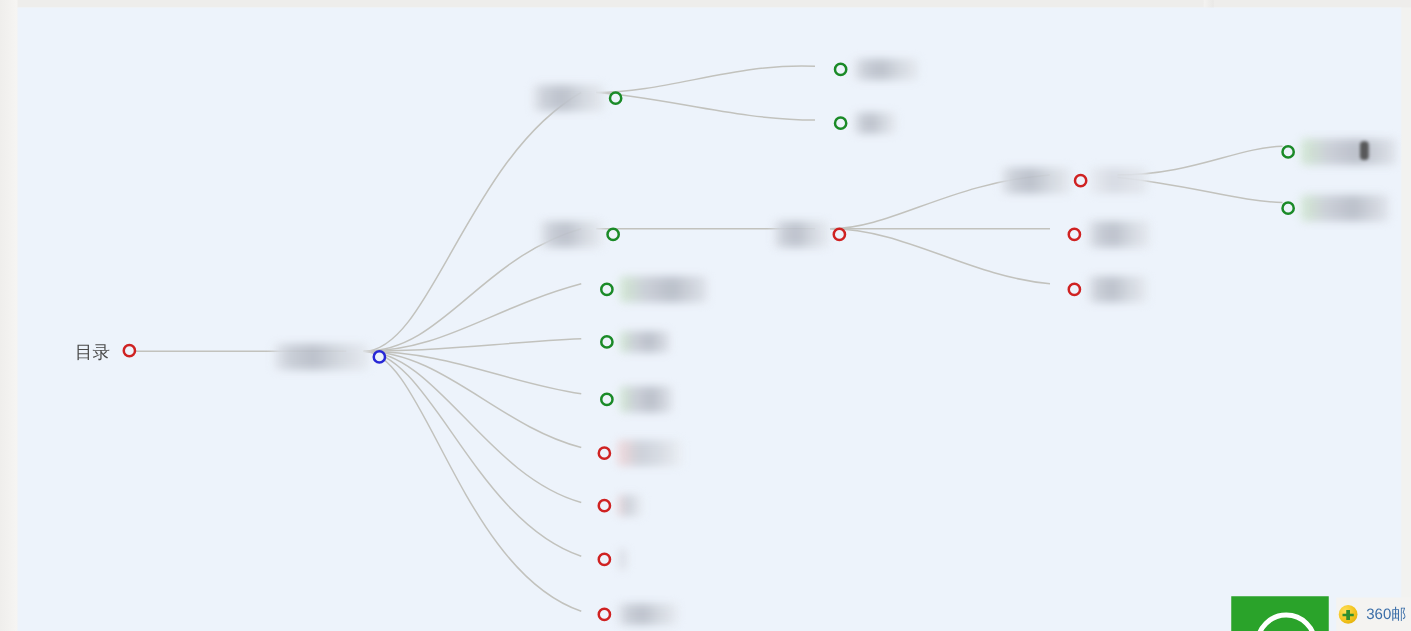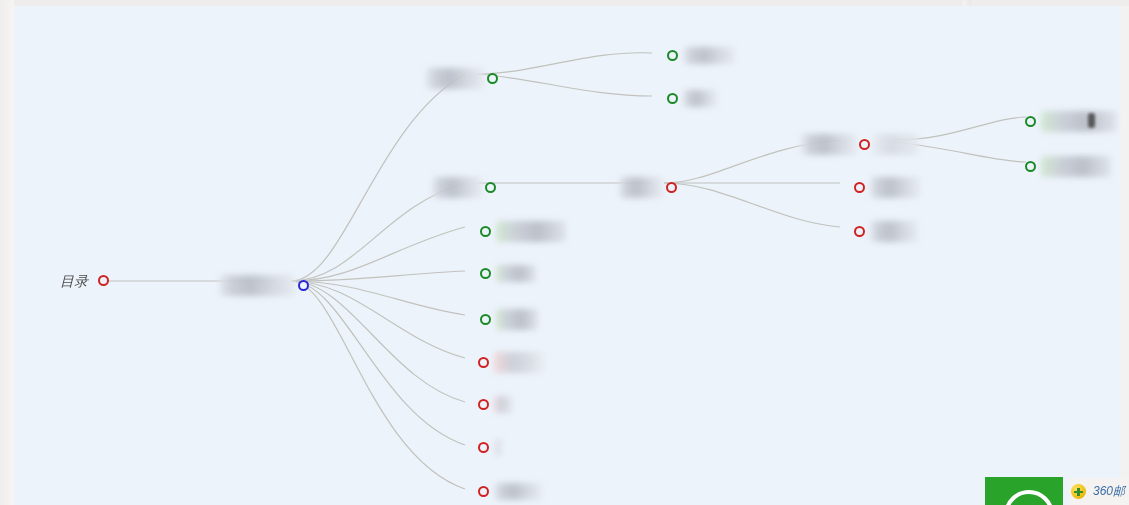--- a/index.html
+++ b/index.html
@@ -2,21 +2,21 @@
 <html><head>
 <meta charset="utf-8">
 <title>Mindmap</title>
 <style>
   html,body{margin:0;padding:0;}
   body{
     width:1129px;height:505px;overflow:hidden;
     background:#f2f2f0;
     font-family:"Liberation Sans","DejaVu Sans",sans-serif;
   }
-  #app{position:relative;width:971px;height:505px;font-style:italic;}
+  #app{position:relative;width:971px;height:505px;}
 
   
   .gutter-left{position:absolute;left:0;top:0;width:14px;height:505px;
     background:linear-gradient(to right,#efeeec,#f6f5f3);}
   .gutter-top{position:absolute;left:0;top:0;width:1129px;height:6px;
     background:#eeedeb;}
   .gutter-right{position:absolute;right:0;top:0;width:8px;height:505px;
     background:linear-gradient(to left,#e9e8e6,#f4f3f1);}
 
   

